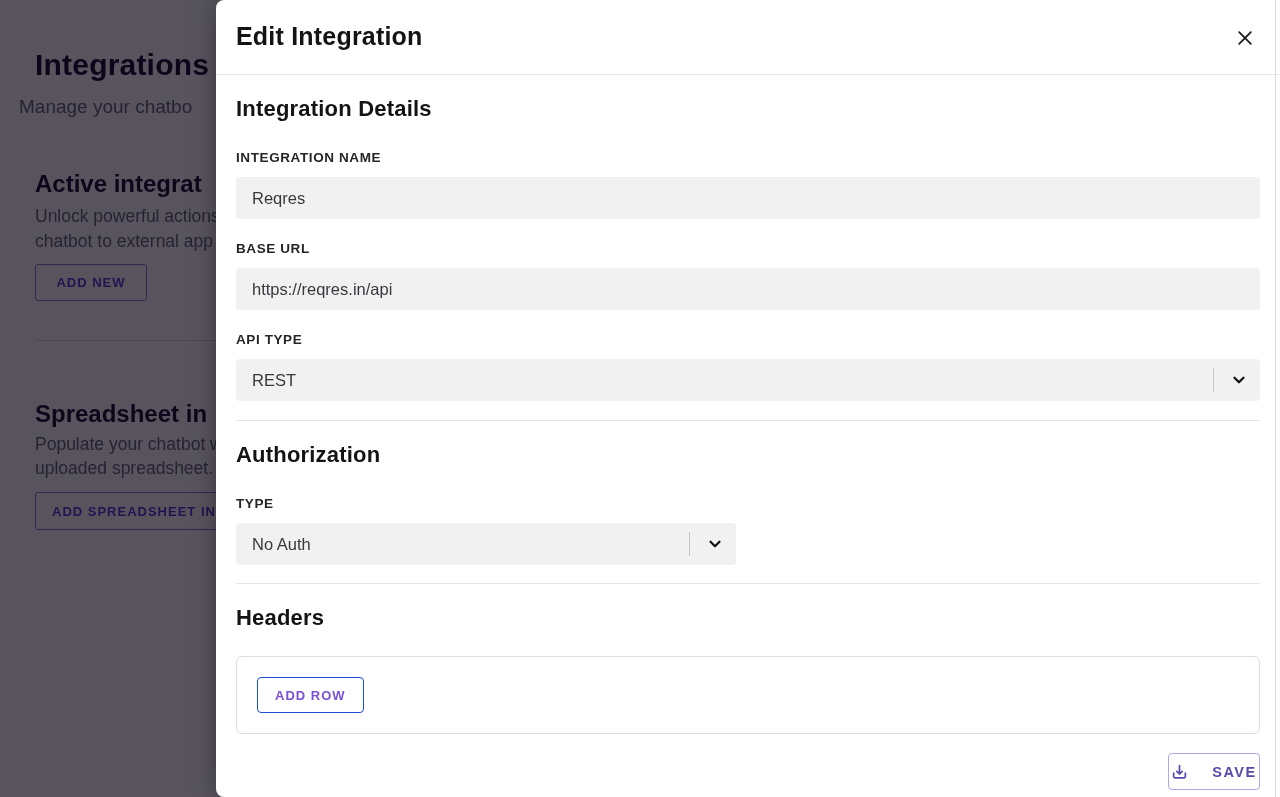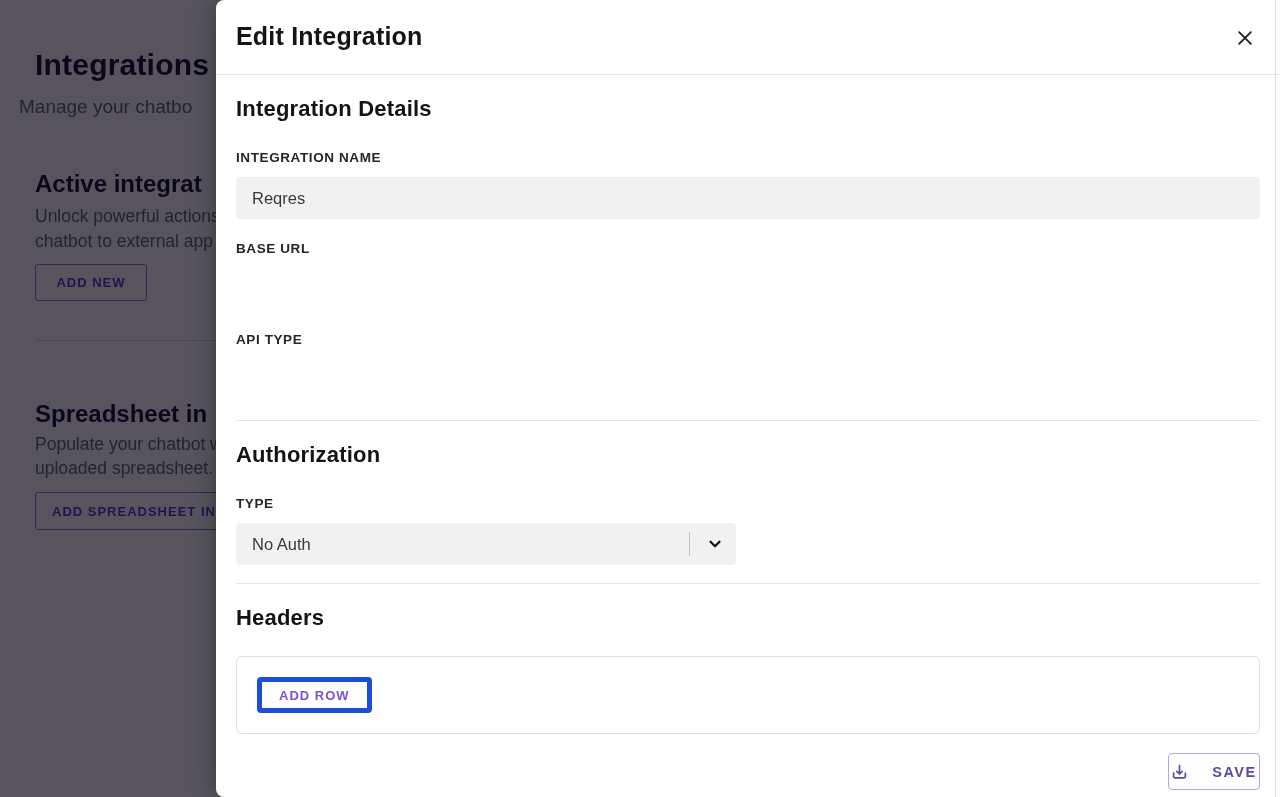--- a/index.html
+++ b/index.html
@@ -58,21 +58,21 @@
 
   .auth-note { position:absolute; left:541px; top:523px; height:42px; line-height:42px;
       font-size:16.5px; color:#8f8e94; }
 
   .m-divider { position:absolute; left:20px; width:1024px; height:1px; background:#e4e4e7; }
   .div-1 { top:420px; } .div-2 { top:583px; }
 
   .headers-box { position:absolute; left:20px; top:656px; width:1024px; height:78px;
       border:1px solid #dedee2; border-radius:6px; }
   .addrow-btn { position:absolute; left:20px; top:20px; height:36px; padding:0 17px;
-      background:#fff; border:5px solid #1d4ed8; border-radius:4px; color:#7b52d3;
+      background:#fff; border:1px solid #1d4ed8; border-radius:4px; color:#7b52d3;
       font-family:"Liberation Sans",sans-serif; font-size:13px; font-weight:700; letter-spacing:1px; cursor:pointer; }
 
   .save-btn { position:absolute; right:20px; top:753px; height:37px; width:92px;
       display:flex; align-items:center; justify-content:center; gap:24px;
       background:#fff; border:1px solid #b4a4e6; border-radius:4px; color:#5a49a8;
       font-family:"Liberation Sans",sans-serif; font-size:14.5px; font-weight:700; letter-spacing:1.5px; cursor:pointer; }
 
   .scroll-line { position:absolute; right:4px; top:0; bottom:0; width:1px; background:#dcdcdf; }
 </style>
 </head>
@@ -111,22 +111,32 @@
         </span>
       </button>
     </div>
 
     <h3 class="m-sec-h h-details">Integration Details</h3>
 
     <label class="fld-label lbl-name">INTEGRATION NAME</label>
     <input class="inp inp-name" value="Reqres" style="">
 
     <label class="fld-label lbl-url">BASE URL</label>
+    <input class="inp inp-url" value="https://reqres.in/api" style="">
 
     <label class="fld-label lbl-api">API TYPE</label>
+    <div class="sel sel-api">
+      <span class="sel-value">REST</span>
+      <span class="sel-sep"></span>
+      <span class="sel-chev">
+        <svg width="18" height="18" viewBox="0 0 24 24" fill="none" stroke="#111111" stroke-width="3" stroke-linecap="round" stroke-linejoin="round">
+          <path d="M6 9l6 6 6-6"></path>
+        </svg>
+      </span>
+    </div>
 
     <div class="m-divider div-1"></div>
 
     <h3 class="m-sec-h h-auth">Authorization</h3>
 
     <label class="fld-label lbl-type">TYPE</label>
     <div class="sel sel-auth">
       <span class="sel-value">No Auth</span>
       <span class="sel-sep"></span>
       <span class="sel-chev">

